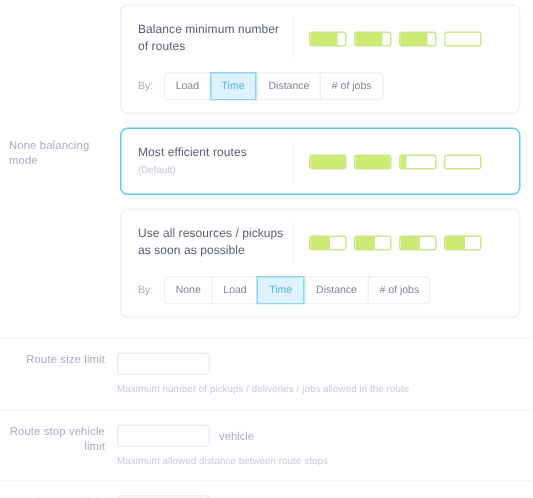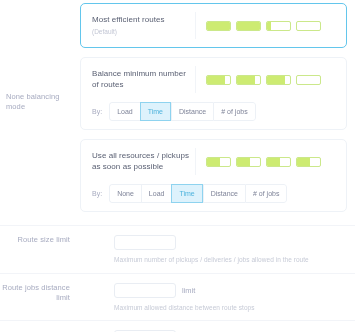--- a/index.html
+++ b/index.html
@@ -151,21 +151,20 @@
 
   
   .form {
     margin-top: 13px;
   }
   .form-row {
     display: flex;
     border-top: 1px solid #f2f4f8;
     padding: 9px 12px 8px 0;
     align-items: flex-start;
-    gap: 36px;
   }
   .form-row:last-child {
     border-bottom: 1px solid #f2f4f8;
   }
   .form-label {
     width: 78px;
     flex: 0 0 78px;
     text-align: right;
     padding-right: 8px;
     box-sizing: border-box;
@@ -207,43 +206,20 @@
     margin-top: 5px;
     letter-spacing: .05px;
   }
 </style>
 </head>
 <body>
 
 <div class="lb-section">
   <div class="lb-label">None balancing mode</div>
   <div class="cards" id="cards">
-      <div class="card selected">
-        <div class="card-top">
-          <div class="card-titles">
-            <div class="card-title">Most efficient routes</div>
-            <div class="card-sub">(Default)</div>
-          </div>
-          <div class="divider"></div>
-          <div class="bars">
-            <div class="bar">
-              <div class="fill" style="width: 100%;"></div>
-            </div>
-            <div class="bar">
-              <div class="fill" style="width: 100%;"></div>
-            </div>
-            <div class="bar">
-              <div class="fill" style="width: 18%;"></div>
-            </div>
-            <div class="bar">
-              <div class="fill" style="width: 0%;"></div>
-            </div>
-          </div>
-        </div>
-      </div>
       <div class="card">
         <div class="card-top">
           <div class="card-titles">
             <div class="card-title">Balance minimum number of routes</div>
           </div>
           <div class="divider"></div>
           <div class="bars">
             <div class="bar">
               <div class="fill" style="width: 78%;"></div>
             </div>
@@ -258,20 +234,43 @@
             </div>
           </div>
         </div>
         <div class="seg-row">
           <span class="seg-by">By:</span>
           <div class="seg">
             <div class="seg-btn">Load</div>
             <div class="seg-btn active">Time</div>
             <div class="seg-btn">Distance</div>
             <div class="seg-btn"># of jobs</div>
+          </div>
+        </div>
+      </div>
+      <div class="card selected">
+        <div class="card-top">
+          <div class="card-titles">
+            <div class="card-title">Most efficient routes</div>
+            <div class="card-sub">(Default)</div>
+          </div>
+          <div class="divider"></div>
+          <div class="bars">
+            <div class="bar">
+              <div class="fill" style="width: 100%;"></div>
+            </div>
+            <div class="bar">
+              <div class="fill" style="width: 100%;"></div>
+            </div>
+            <div class="bar">
+              <div class="fill" style="width: 18%;"></div>
+            </div>
+            <div class="bar">
+              <div class="fill" style="width: 0%;"></div>
+            </div>
           </div>
         </div>
       </div>
       <div class="card">
         <div class="card-top">
           <div class="card-titles">
             <div class="card-title">Use all resources / pickups as soon as possible</div>
           </div>
           <div class="divider"></div>
           <div class="bars">
@@ -307,25 +306,25 @@
     <div class="form-row">
       <div class="form-label">Route size limit</div>
       <div class="form-field">
         <div class="input-line">
           <input type="text" class="text-input" value="" style="">
         </div>
         <div class="hint">Maximum number of pickups / deliveries / jobs allowed in the route</div>
       </div>
     </div>
     <div class="form-row">
-      <div class="form-label">Route jobs distance limit</div>
+      <div class="form-label">Route stop vehicle limit</div>
       <div class="form-field">
         <div class="input-line">
           <input type="text" class="text-input" value="" style="">
-          <span class="suffix">limit</span>
+          <span class="suffix">vehicle</span>
         </div>
         <div class="hint">Maximum allowed distance between route stops</div>
       </div>
     </div>
     <div class="form-row">
       <div class="form-label">Maximum vehicle capacity utilization factor</div>
       <div class="form-field">
         <div class="input-line">
           <input type="text" class="text-input" value="1.0" style="">
         </div>

